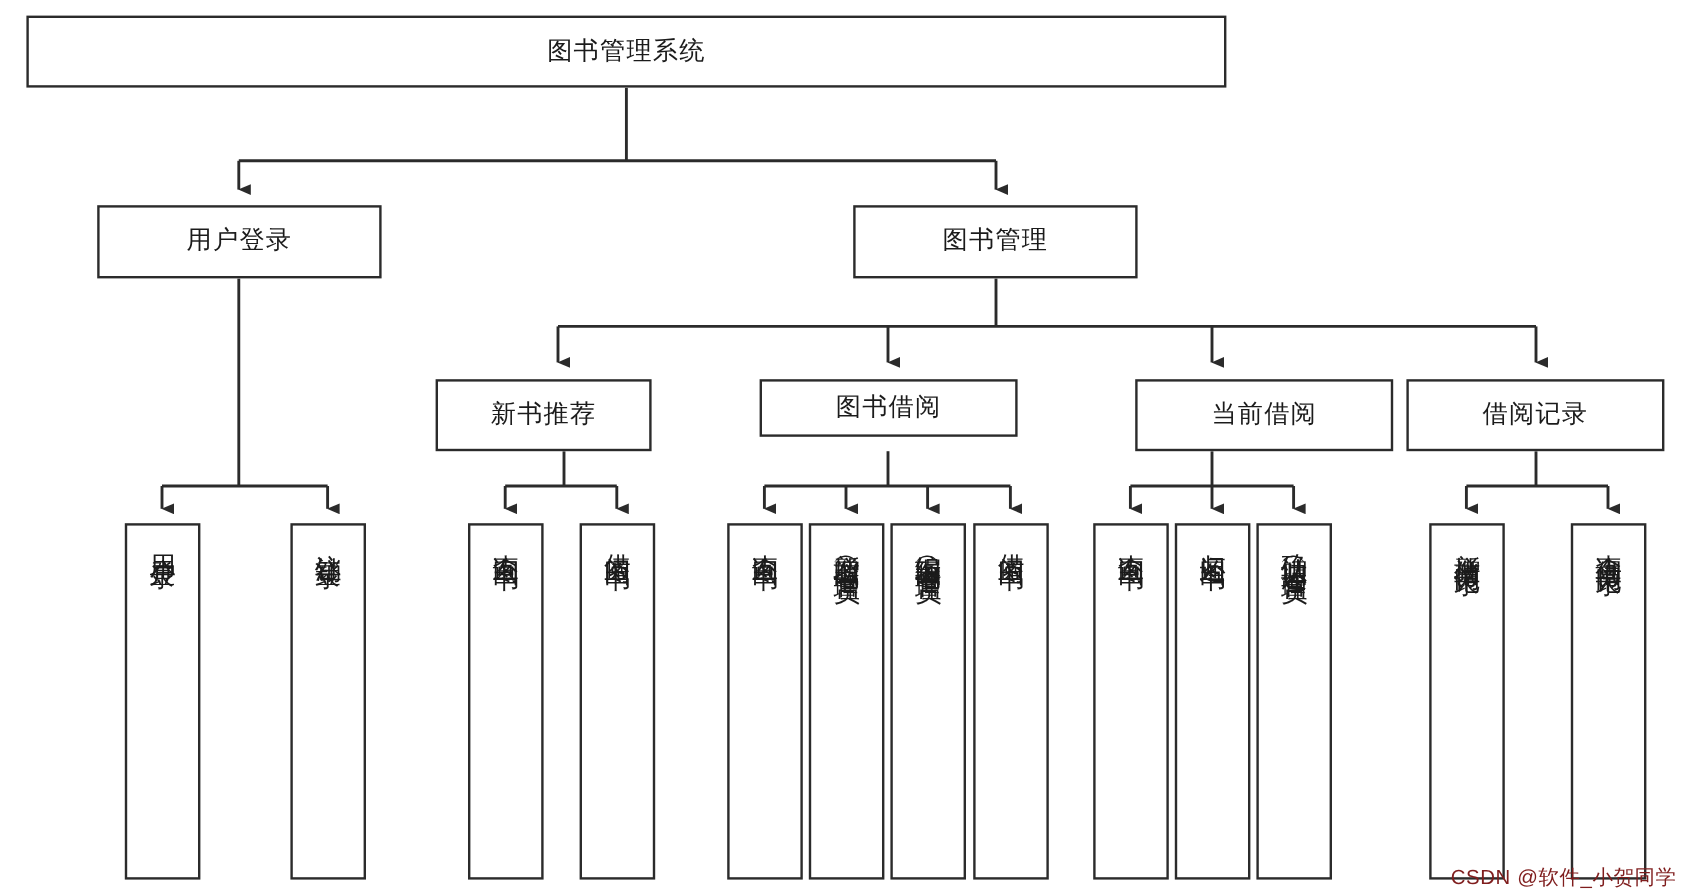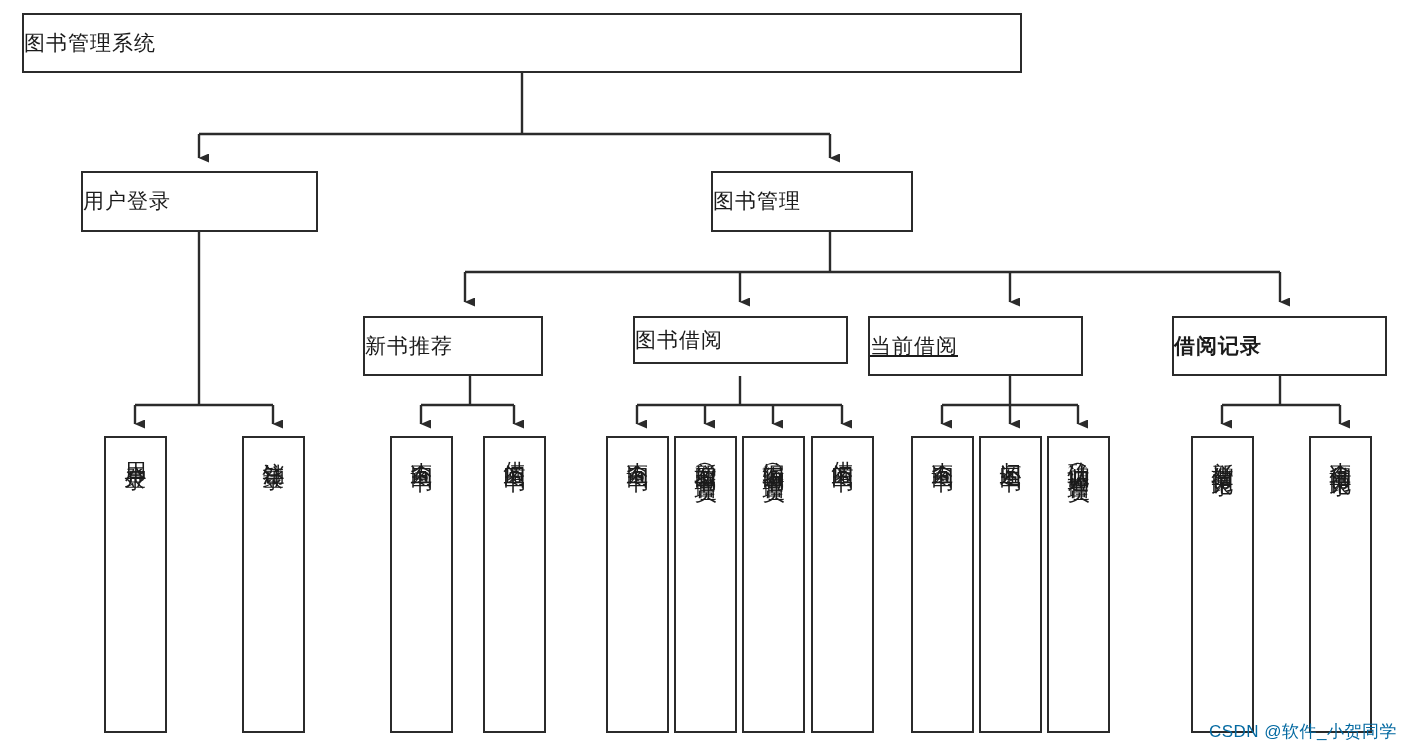--- a/index.html
+++ b/index.html
@@ -25,21 +25,21 @@
     height: 747px;
     pointer-events: none;
   }
   .node {
     position: absolute;
     box-sizing: border-box;
     background: #ffffff;
     border: 2px solid #2b2b2b;
     display: flex;
     align-items: center;
-    justify-content: flex-start;
+    justify-content: center;
     color: #1b1b1b;
   }
   .node .label {
     display: block;
     text-align: center;
     line-height: 1.18;
     color: #1b1b1b;
   }
   
   .node.horiz .label {
@@ -59,21 +59,21 @@
     font-size: 22px;
     letter-spacing: 3px;
     line-height: 1.1;
     white-space: nowrap;
   }
   #watermark {
     position: absolute;
     right: 8px;
     bottom: 4px;
     font-size: 17px;
-    color: #0369a1;
+    color: #7f1d1d;
     letter-spacing: 0.5px;
     white-space: nowrap;
     user-select: none;
   }
 </style>
 </head>
 <body>
 
 <div id="canvas">
 
@@ -127,34 +127,34 @@
     </g>
   </svg>
 
   <div class="node horiz" style="left:22px; top:13px; width:1000px; height:60px;">
     <span class="label">图书管理系统</span>
   </div>
 
   <div class="node horiz" style="left:81px; top:171px; width:237px; height:61px;">
     <span class="label">用户登录</span>
   </div>
-  <div class="node horiz" style="left:711px; top:171px; width:202px; height:61px;">
+  <div class="node horiz" style="left:711px; top:171px; width:237px; height:61px;">
     <span class="label">图书管理</span>
   </div>
 
   <div class="node horiz" style="left:363px; top:316px; width:180px; height:60px;">
     <span class="label">新书推荐</span>
   </div>
   <div class="node horiz" style="left:633px; top:316px; width:215px; height:48px;">
     <span class="label">图书借阅</span>
   </div>
-  <div class="node horiz" style="left:868px; top:316px; width:215px; height:60px;text-decoration:underline;">
+  <div class="node horiz" style="left:946px; top:316px; width:215px; height:60px;">
     <span class="label">当前借阅</span>
   </div>
-  <div class="node horiz" style="left:1172px; top:316px; width:215px; height:60px;font-weight:bold;">
+  <div class="node horiz" style="left:1172px; top:316px; width:215px; height:60px;">
     <span class="label">借阅记录</span>
   </div>
 
   <div class="node vert" style="left:104px; top:436px; width:63px; height:297px;">
     <span class="label">用户登录</span>
   </div>
   <div class="node vert" style="left:242px; top:436px; width:63px; height:297px;">
     <span class="label">注销登录</span>
   </div>
 

